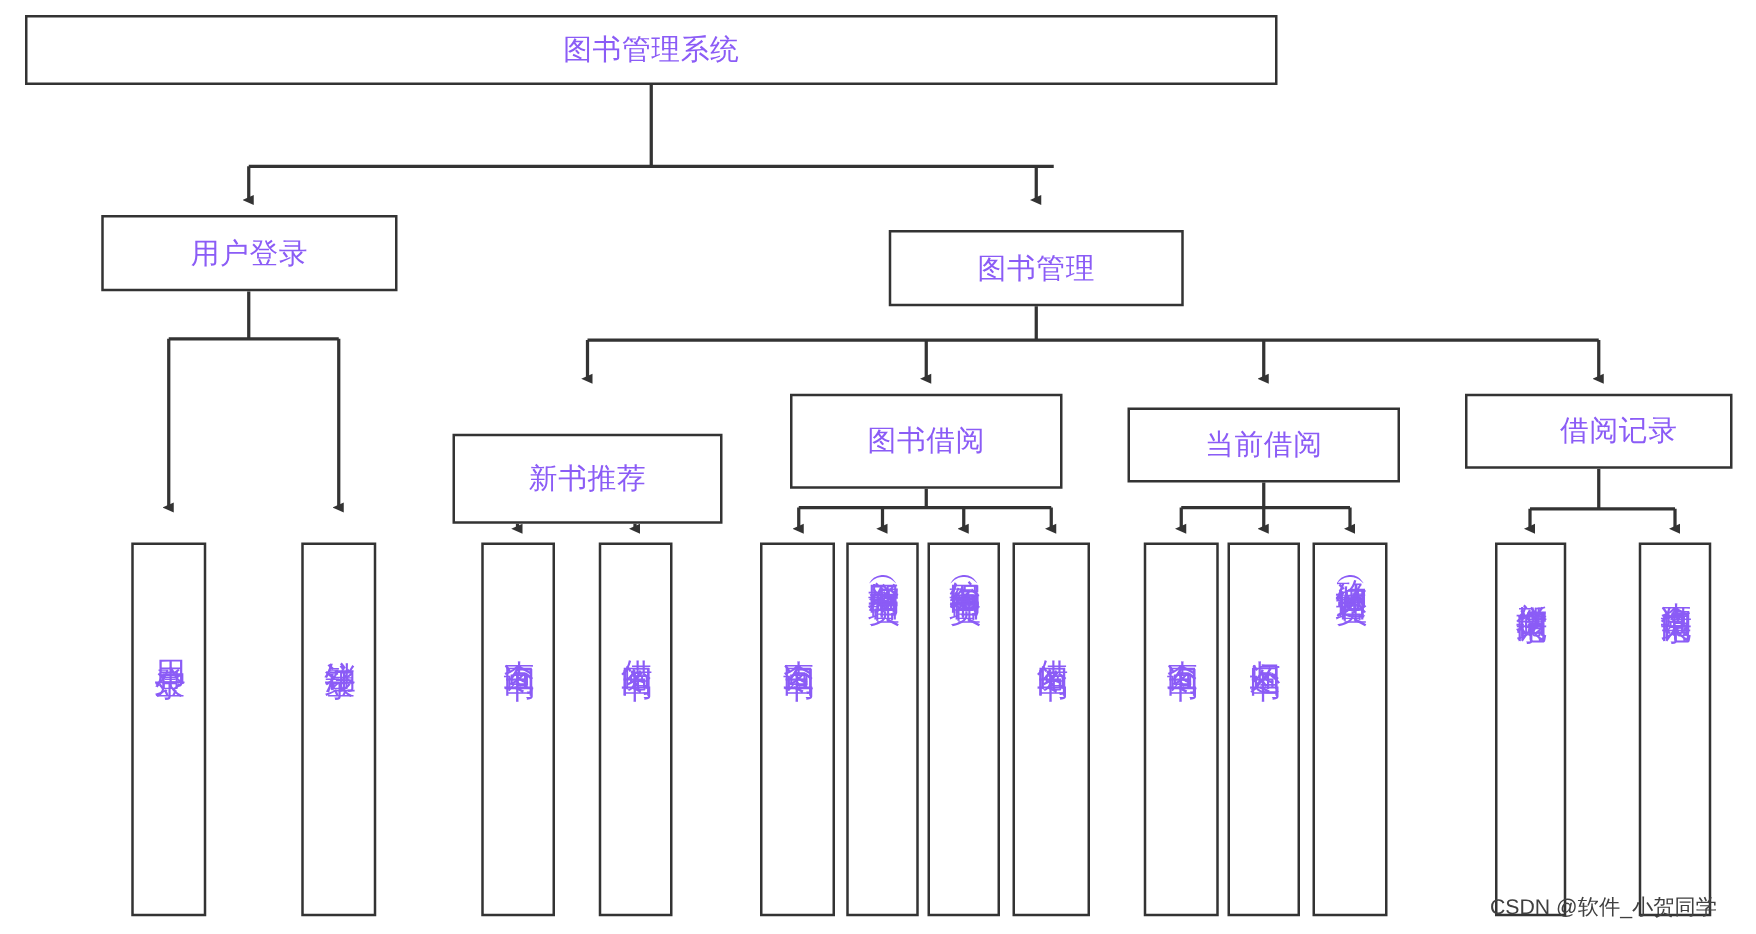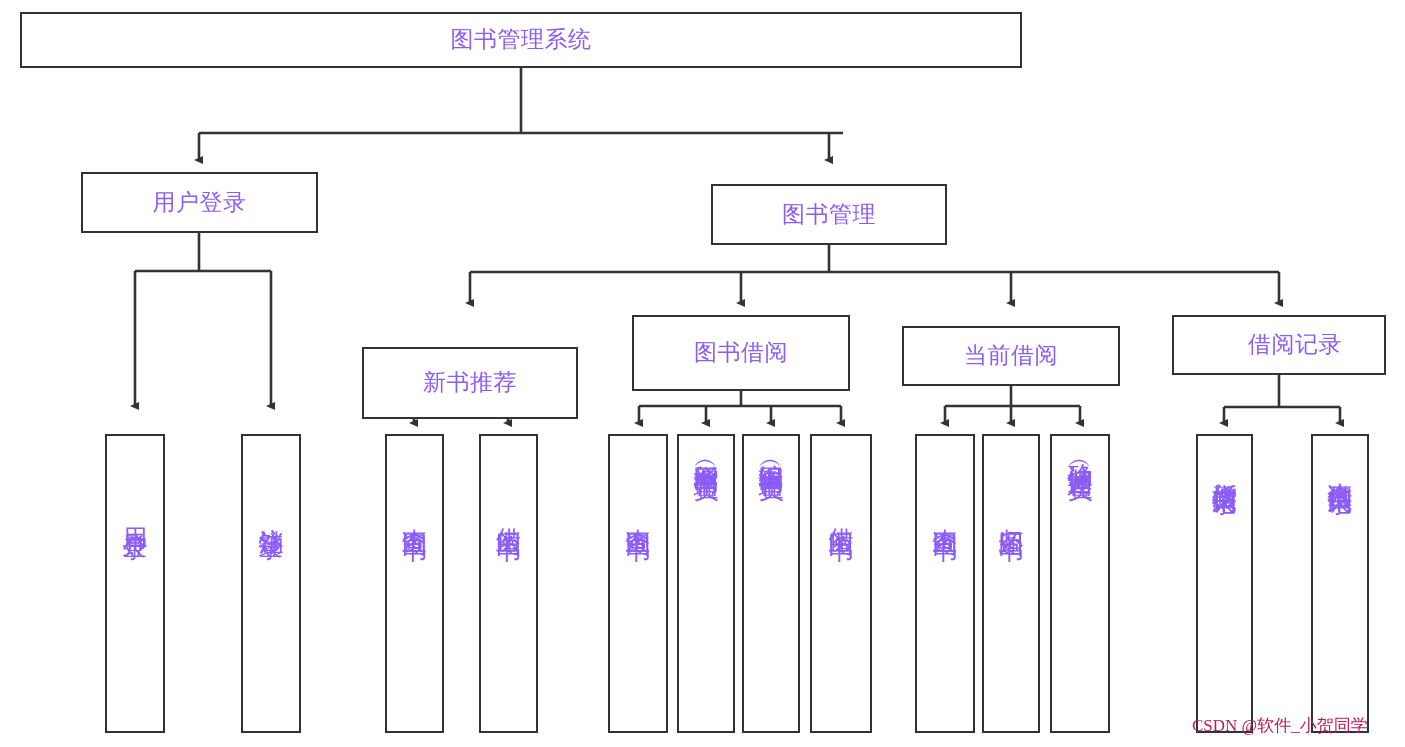--- a/index.html
+++ b/index.html
@@ -66,24 +66,24 @@
     white-space: nowrap;
   }
   .node.vert.tall .node-label {
     letter-spacing: 2px;
   }
   #watermark {
     position: absolute;
     left: 1192px;
     top: 714px;
     font-size: 17px;
-    color: #be185d;
+    color: #404040;
     white-space: nowrap;
     z-index: 5;
-    font-family: Liberation Serif, serif;
+    font-family: Liberation Sans, sans-serif;
   }
 </style>
 </head>
 <body>
 
 <div id="diagram-root">
 
   <svg id="connector-layer" width="1405" height="747" viewBox="0 0 1405 747" xmlns="http://www.w3.org/2000/svg">
     <defs>
       <marker id="arrow" markerWidth="10" markerHeight="10" refX="5" refY="5" orient="auto" markerUnits="userSpaceOnUse">

